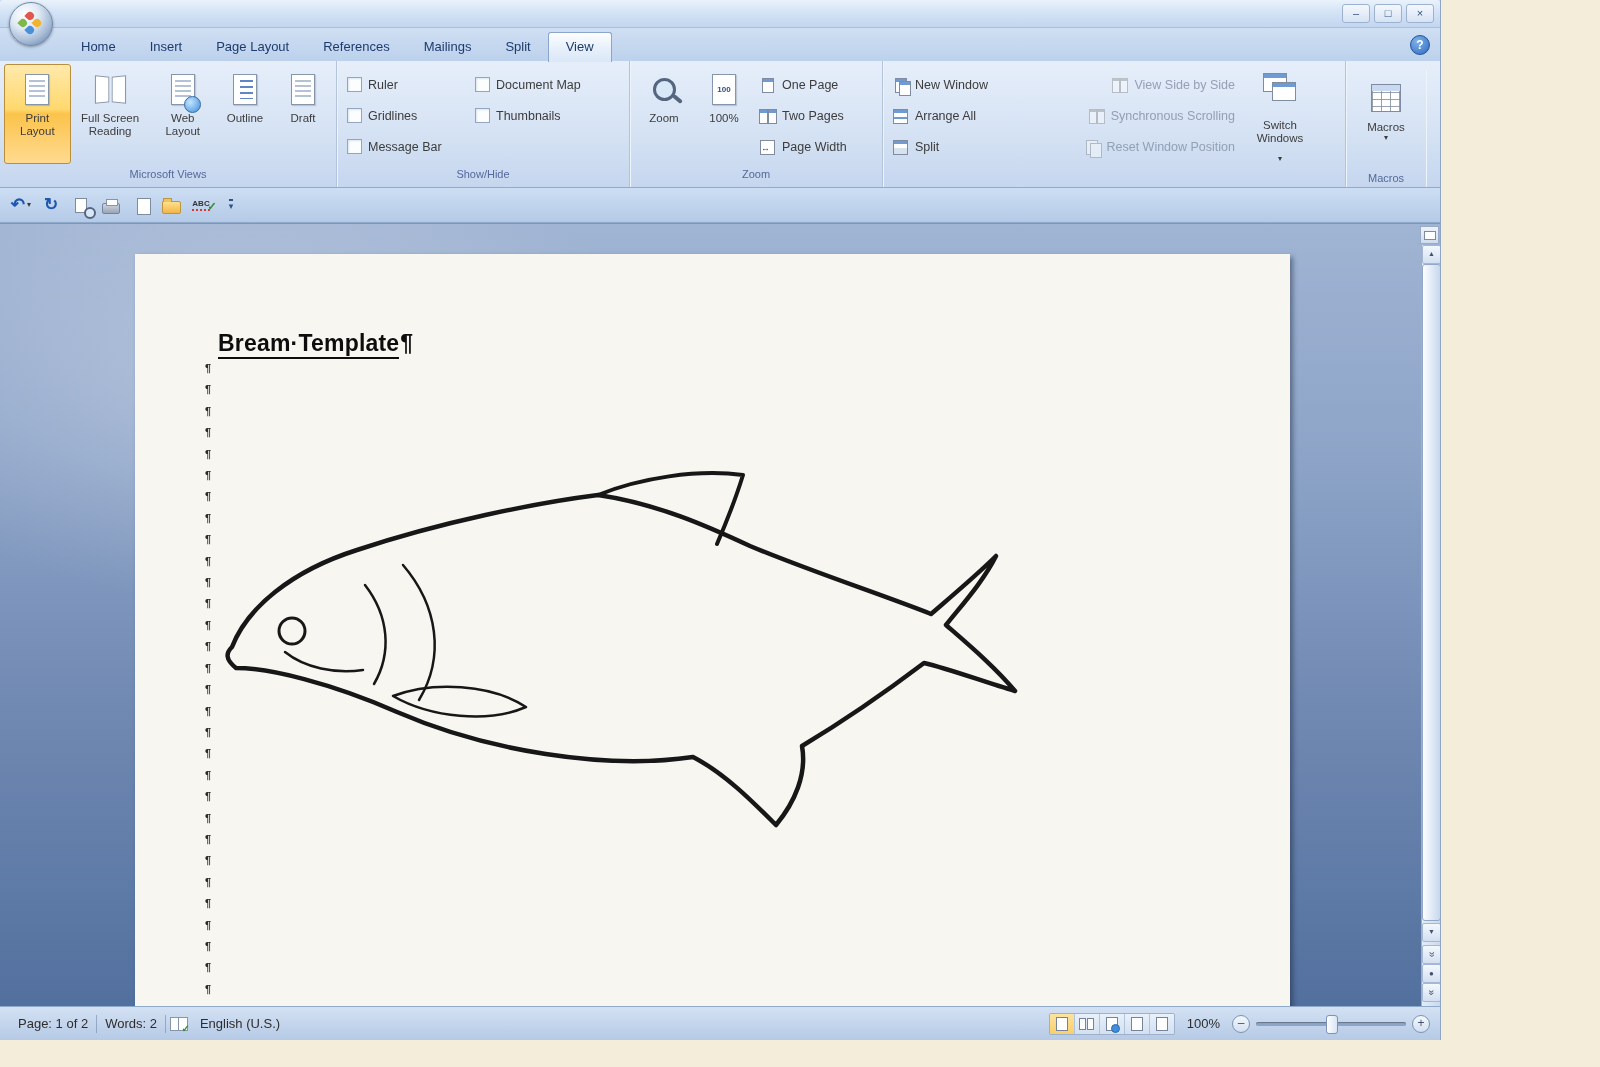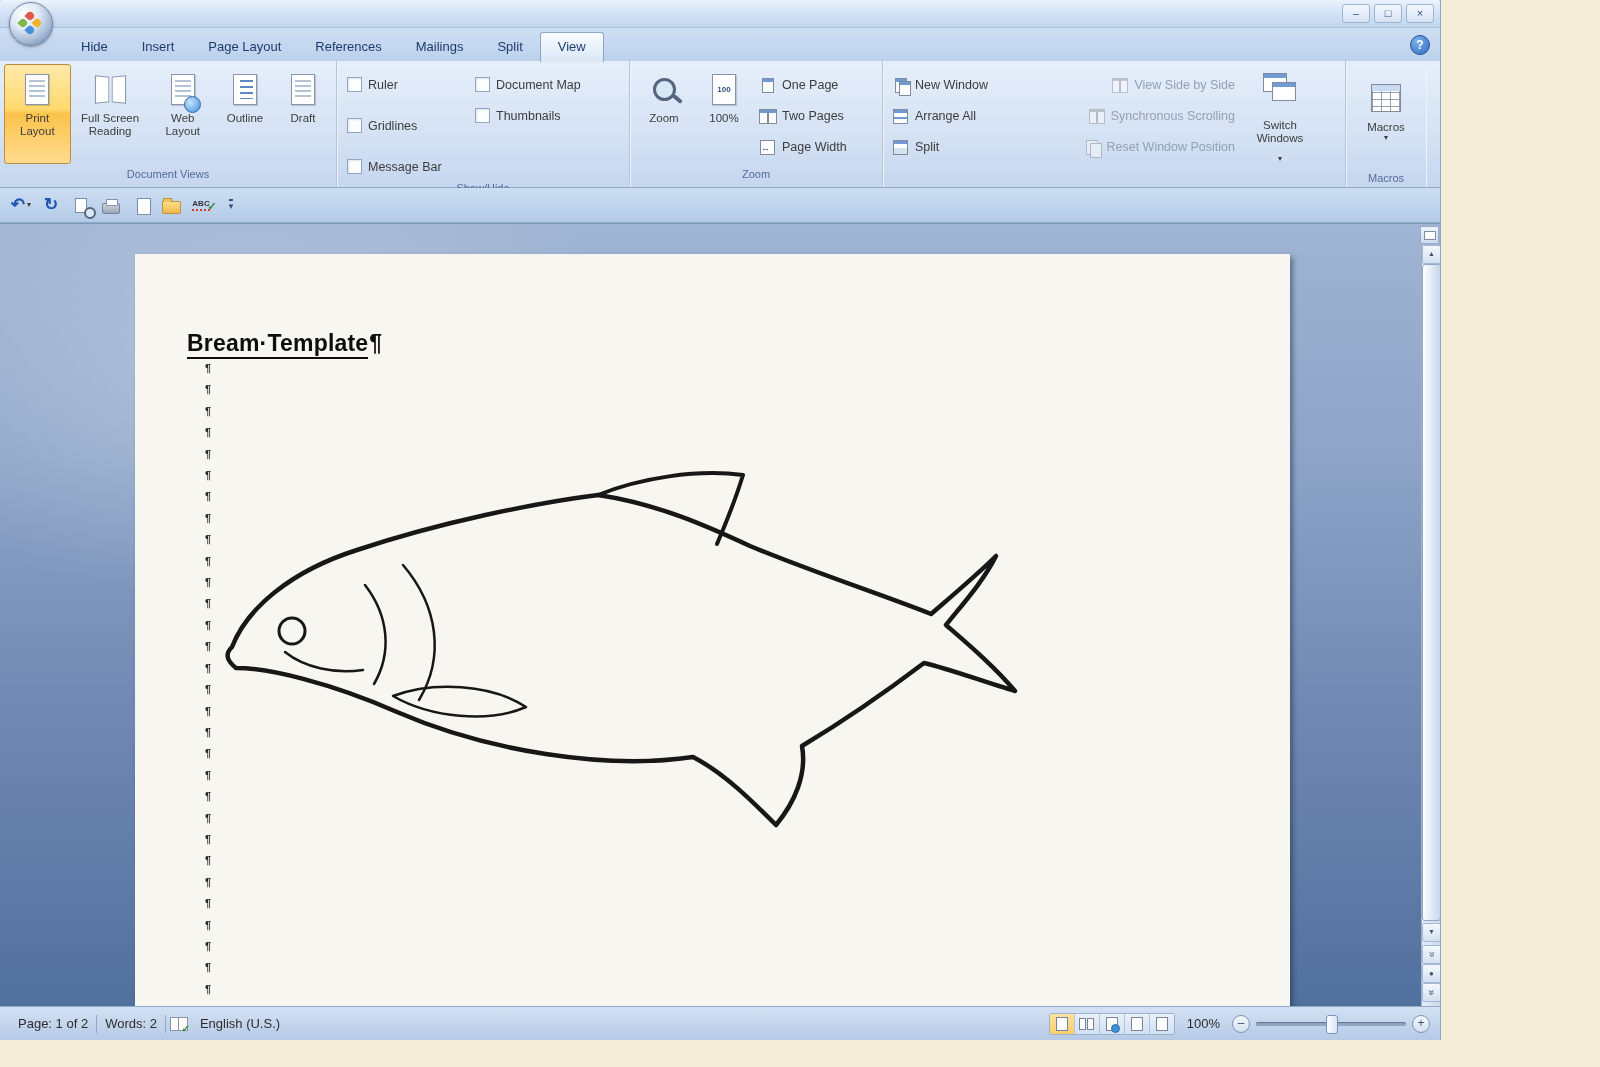--- a/index.html
+++ b/index.html
@@ -94,21 +94,21 @@
   .abc{position:relative;font-size:8px;font-weight:700;color:#333;border-bottom:2px dotted #d23b2e;line-height:10px;}
   .abc .chk{position:absolute;right:-7px;top:2px;color:#2f8f2f;font-size:11px;border:none;}
   .q-overflow{font-size:9px;color:#33507e;border-top:2px solid #33507e;line-height:9px;padding-top:1px;}
   
   .docarea{position:relative;flex:1 1 auto;overflow:hidden;border-top:1px solid #7d96ba;
        background:linear-gradient(180deg,#a0b4d3 0%,#8da4c8 30%,#7089b2 62%,#52709e 100%);}
   .docarea::before{content:"";position:absolute;left:-200px;top:-100px;width:900px;height:500px;border-radius:50%;
        background:radial-gradient(ellipse at center,rgba(255,255,255,.28),rgba(255,255,255,0) 65%);}
   .page{position:absolute;left:135px;top:30px;width:1155px;height:1000px;background:#f7f6f1;
        box-shadow:3px 3px 5px rgba(20,30,50,.45);}
-  .heading-line{position:absolute;left:52px;top:76px;font-size:23px;font-weight:700;color:#0d0d0d;letter-spacing:.2px;}
+  .heading-line{position:absolute;left:83px;top:76px;font-size:23px;font-weight:700;color:#0d0d0d;letter-spacing:.2px;}
   .heading{border-bottom:2.5px solid #0d0d0d;padding-bottom:1px;}
   .heading-pilcrow{margin-left:1px;}
   .pilcrows{position:absolute;left:70px;top:104px;font-size:11px;font-weight:700;color:#2b2b2b;
        line-height:21.4px;white-space:pre-line;}
   .fish{position:absolute;left:0;top:0;}
   
   .ruler-toggle{position:absolute;right:1px;top:2px;width:17px;height:16px;background:linear-gradient(#eef4fb,#cfdcee);
        border:1px solid #98abc8;display:flex;align-items:center;justify-content:center;}
   .ruler-toggle span{width:10px;height:7px;background:#fff;border:1px solid #7e8ba0;
        box-shadow:inset 0 -3px repeating-linear-gradient(90deg,#7e8ba0 0 1px,transparent 1px 3px);}
@@ -163,21 +163,21 @@
       </div>
     </div>
     <div class="win-controls">
       <div class="winbtn">–</div>
       <div class="winbtn">□</div>
       <div class="winbtn">×</div>
     </div>
   </div>
 
   <div class="tabrow">
-    <div class="tab">Hide</div>
+    <div class="tab">Home</div>
     <div class="tab">Insert</div>
     <div class="tab">Page Layout</div>
     <div class="tab">References</div>
     <div class="tab">Mailings</div>
     <div class="tab">Split</div>
     <div class="tab active">View</div>
     <div class="help">?</div>
   </div>
 
   <div class="ribbon">
@@ -212,26 +212,26 @@
             </span>
           <span>Outline</span>
         </div>
         <div class="bigbtn">
           <span class="bicon">
               <span class="mini-doc lines"></span>
             </span>
           <span>Draft</span>
         </div>
       </div>
-      <div class="group-label">Document Views</div>
+      <div class="group-label">Microsoft Views</div>
     </div>
 
     <div class="group" style="width:292px;">
       <div class="group-body">
-        <div class="smallcol" style="width:128px;gap:10px;">
+        <div class="smallcol" style="width:128px;">
           <div class="checkrow">
             <span class="check"></span>
             <span>Ruler</span>
           </div>
           <div class="checkrow">
             <span class="check"></span>
             <span>Gridlines</span>
           </div>
           <div class="checkrow">
             <span class="check"></span>

